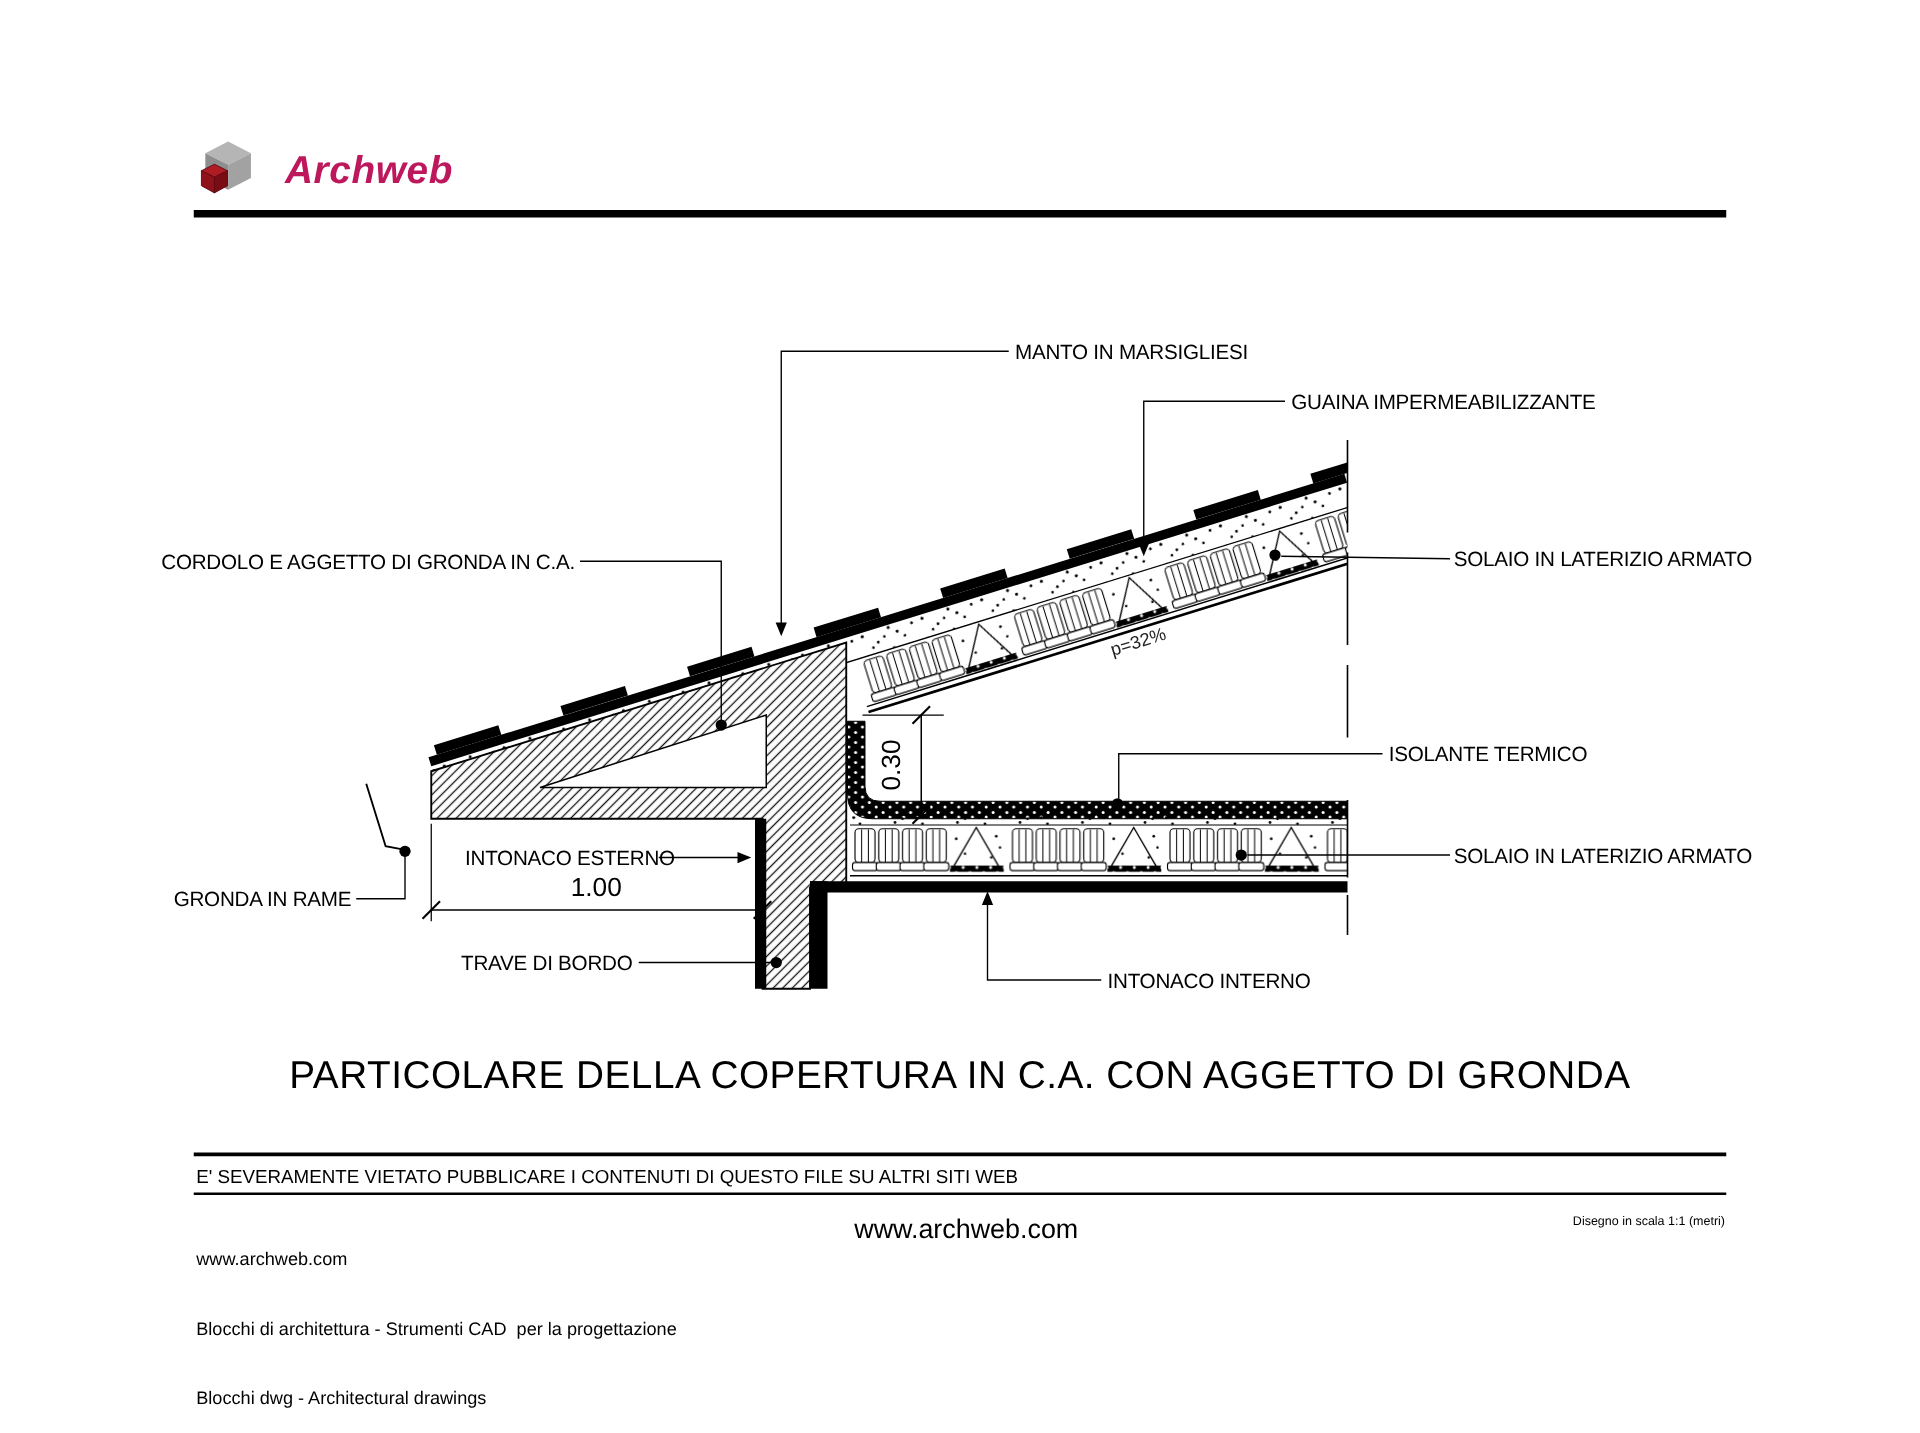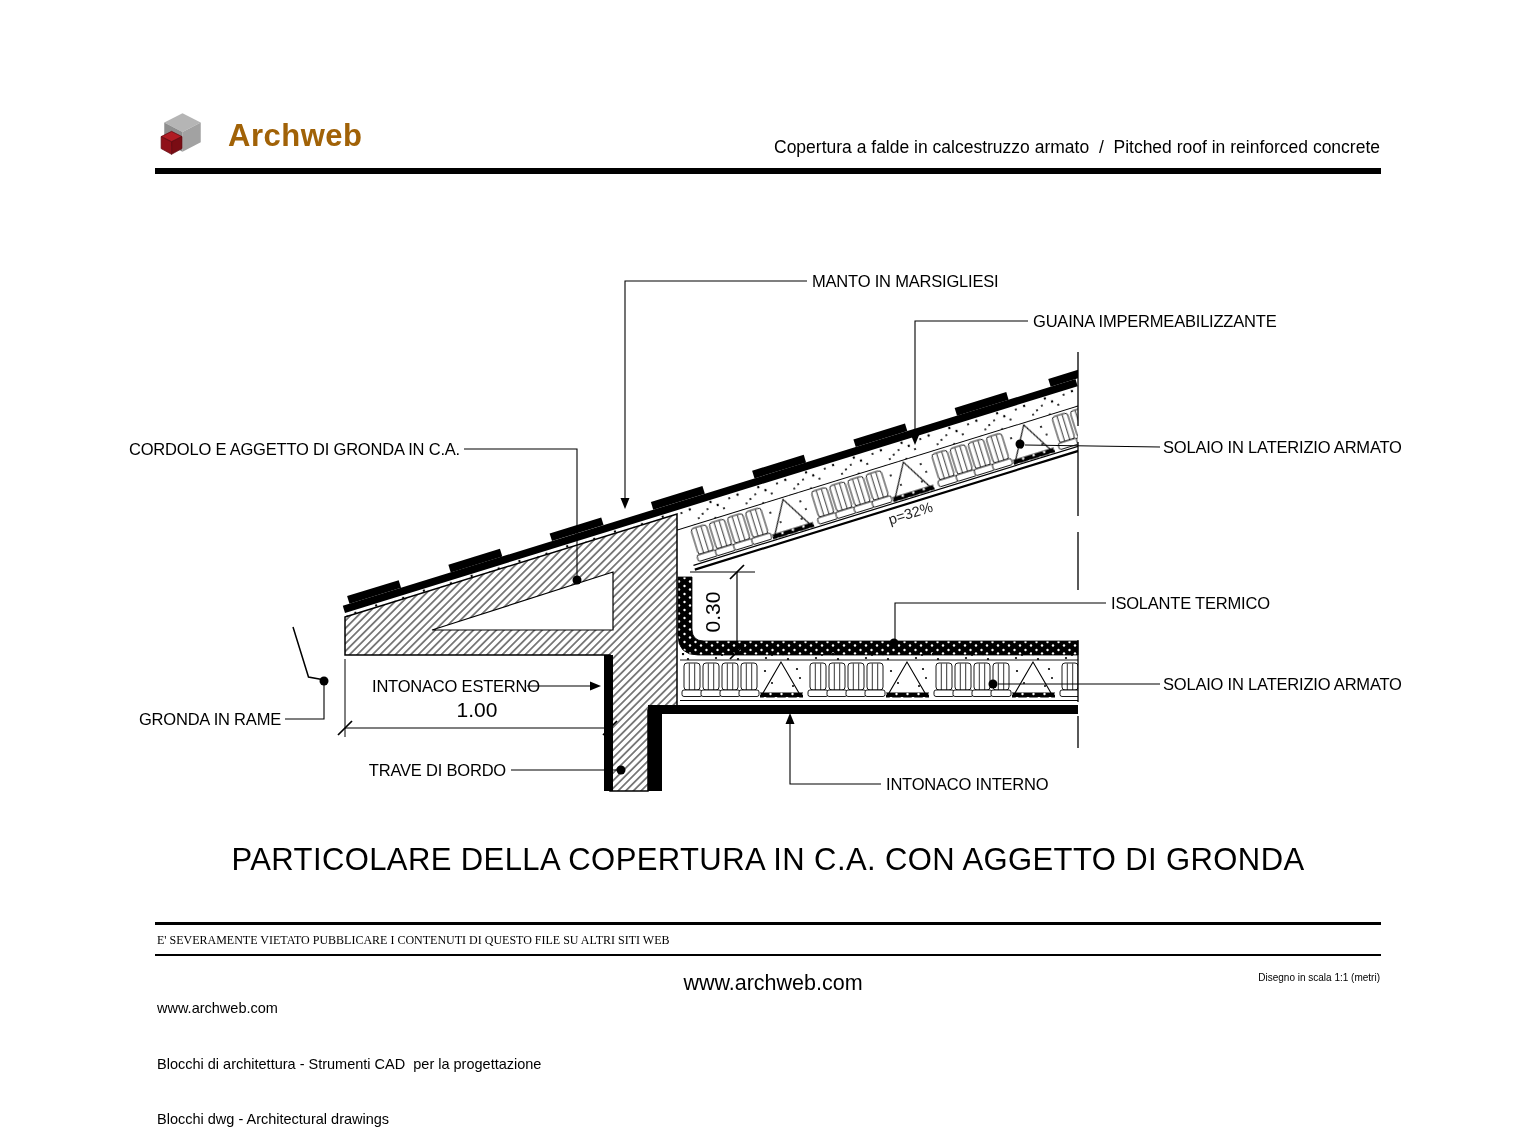--- a/index.html
+++ b/index.html
@@ -1,24 +1,24 @@
 <!DOCTYPE html>
 <html><head>
 <meta charset="utf-8">
 <style>
   html,body{margin:0;padding:0;background:#fff;}
   .page{position:relative;width:1536px;height:1146px;background:#fff;overflow:hidden;
         font-family:"Liberation Sans",sans-serif;color:#000;}
   .abs{position:absolute;}
-  .brand{font-size:31px;font-weight:700;letter-spacing:.5px;color:#a16207;}
+  .brand{font-size:31px;font-weight:700;letter-spacing:.5px;color:#be185d;font-style:italic;}
   .hdr-title{font-size:17.5px;white-space:pre;}
   .hdr-sub{font-size:20.5px;letter-spacing:.9px;white-space:pre;}
   .rule{background:#000;}
   .caption{font-size:31px;letter-spacing:.4px;text-align:center;width:100%;}
-  .notice{font-size:12px;white-space:pre;font-family:Liberation Serif, serif;}
+  .notice{font-size:15px;white-space:pre;}
   .info{font-size:14.5px;line-height:18.5px;white-space:pre;}
   .site-big{font-size:21.5px;}
   .scale-note{font-size:10px;}
   svg text{fill:#000;}
   .lbl{font-size:16.5px;letter-spacing:-.2px;}
   .dim{font-size:21px;}
   .slope-lbl{font-size:14.5px;fill:#222;}
   .ln{stroke:#000;fill:none;}
 </style>
 </head>
@@ -189,21 +189,20 @@
       <polygon points="41,12 41,31 23.5,40 23.5,21" fill="#a2a2a2"></polygon>
       <polygon points="6,12 6,31 23.5,40 23.5,21" fill="#8e8e8e"></polygon>
       <g stroke="#5f0a10" stroke-width="0.7">
         <polygon points="13,20.5 23,25.5 13,30.5 3,25.5" fill="#b01c24"></polygon>
         <polygon points="23,25.5 23,37 13,42.5 13,30.5" fill="#7a0d14"></polygon>
         <polygon points="3,25.5 3,37 13,42.5 13,30.5" fill="#8f1119"></polygon>
       </g>
     </svg>
   </div>
   <div class="abs brand" style="left:228px;top:118px">Archweb</div>
-  <div class="abs hdr-title" style="right:156px;top:137px">Copertura a falde in calcestruzzo armato  /  Pitched roof in reinforced concrete</div>
   <div class="abs rule" style="left:155px;top:168px;width:1226px;height:6px"></div>
 
   <div class="abs caption" style="left:0;top:842px">PARTICOLARE DELLA COPERTURA IN C.A. CON AGGETTO DI GRONDA</div>
 
   <div class="abs rule" style="left:155px;top:922px;width:1226px;height:3px"></div>
   <div class="abs notice" style="left:157px;top:933px">E' SEVERAMENTE VIETATO PUBBLICARE I CONTENUTI DI QUESTO FILE SU ALTRI SITI WEB</div>
   <div class="abs rule" style="left:155px;top:954px;width:1226px;height:2px"></div>
 
   <div class="abs info" style="left:157px;top:962px">
     <div>www.archweb.com</div>

